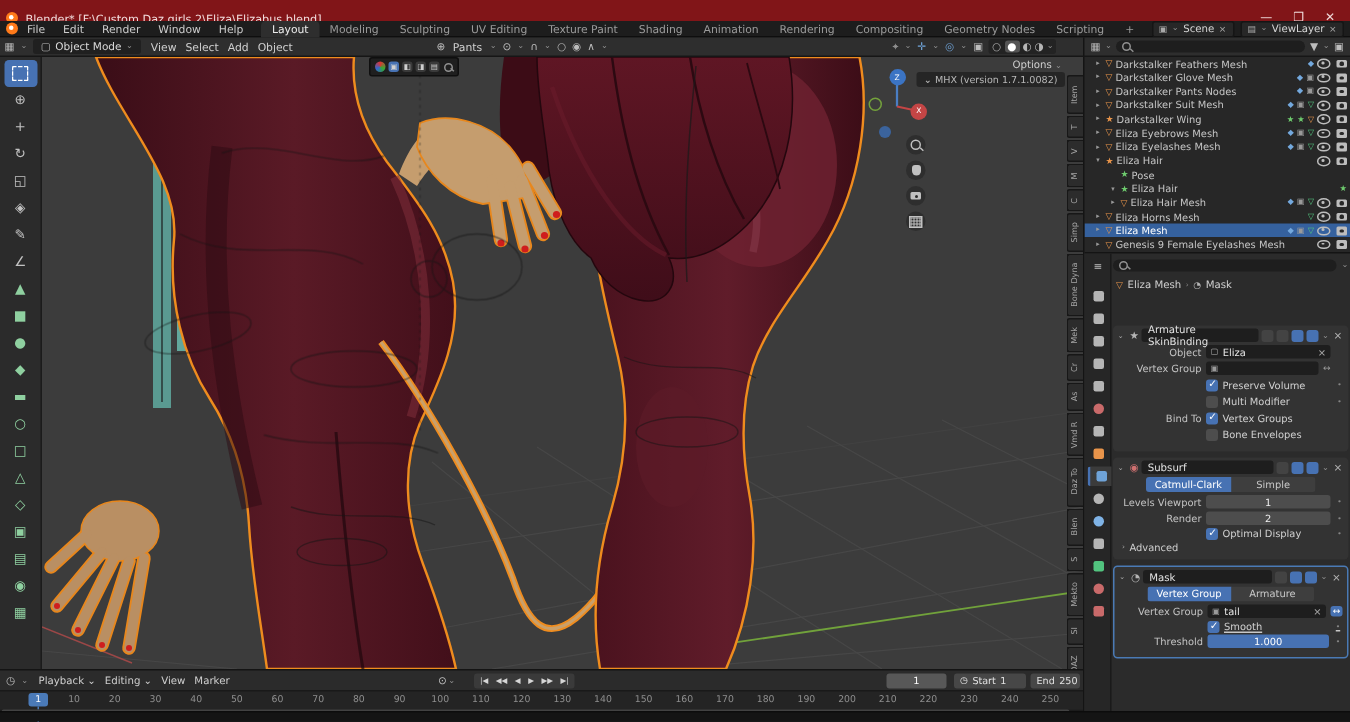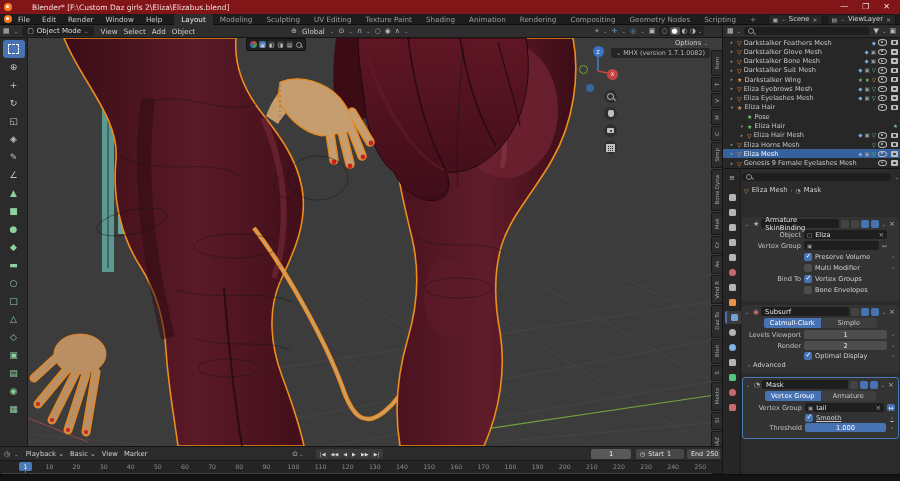--- a/index.html
+++ b/index.html
@@ -2,21 +2,21 @@
 <html><head>
 <meta charset="utf-8">
 <style>
   html,body{margin:0;padding:0;background:#111;}
   #app{position:relative;width:900px;height:481px;overflow:hidden;background:#1d1d1d;
        font-family:"DejaVu Sans",sans-serif;color:#c8c8c8;-webkit-font-smoothing:antialiased;}
   .abs{position:absolute;}
   .flex{display:flex;align-items:center;}
 
   
-  #titlebar{left:0;top:0;width:900px;height:14px;background:#811518;display:flex;align-items:center;gap:20px;padding:2px 4px;box-sizing:border-box;}
+  #titlebar{left:0;top:0;width:900px;height:14px;background:#811518;display:flex;align-items:center;gap:5px;padding:12px 4px;box-sizing:border-box;}
   .blogo{width:8px;height:8px;border-radius:50%;background:#ff7a1a;position:relative;flex:0 0 auto;}
   .blogo::after{content:"";position:absolute;left:2px;top:2px;width:3px;height:3px;border-radius:50%;background:#fff;}
   #titlebar .ttl{font-size:7.5px;color:#f2dcdc;white-space:nowrap;}
   .wbtns{margin-left:auto;display:flex;gap:14px;padding-right:6px;}
   .wbtn{font-size:8px;color:#f0dada;line-height:14px;}
 
   
   #topbar{left:0;top:14px;width:900px;height:11px;background:#1d1d1d;border-bottom:1px solid #0e0e0e;display:flex;align-items:center;box-sizing:border-box;}
   .mitem{font-size:7.2px;color:#cccccc;padding:0 6px;}
   #workspace-tabs{display:flex;align-items:flex-end;height:11px;margin-left:6px;}
@@ -212,21 +212,21 @@
       </span>
       <span id="vp-menus" class="flex">
           <span class="hmenu">View</span>
           <span class="hmenu">Select</span>
           <span class="hmenu">Add</span>
           <span class="hmenu">Object</span>
         </span>
     </span>
     <span class="cl" style="left:291px;">
       <span class="hico">⊕</span>
-      <span class="hmenu" style="padding:0 1px;">Global</span>
+      <span class="hmenu" style="padding:0 1px;">Pants</span>
       <span class="hdrop">⌄</span>
       <span class="hico">⊙</span>
       <span class="hdrop">⌄</span>
       <span class="hico">∩</span>
       <span class="hdrop">⌄</span>
       <span class="hico">○</span>
       <span class="hico">◉</span>
       <span class="hico">∧</span>
       <span class="hdrop">⌄</span>
     </span>
@@ -553,21 +553,21 @@
           <span class="olabel">Darkstalker Glove Mesh</span>
           <span class="ospace"></span>
           <span class="obadge" style="color: rgb(116, 169, 222);">◆</span>
           <span class="obadge" style="color: rgb(154, 154, 154);">▣</span>
           <span class="ico-eye"></span>
           <span class="ico-cam"></span>
         </div>
         <div class="orow" style="padding-left: 6px;">
           <span class="oarrow">▸</span>
           <span class="oico" style="color: rgb(232, 148, 74);">▽</span>
-          <span class="olabel">Darkstalker Bone Mesh</span>
+          <span class="olabel">Darkstalker Pants Nodes</span>
           <span class="ospace"></span>
           <span class="obadge" style="color: rgb(116, 169, 222);">◆</span>
           <span class="obadge" style="color: rgb(154, 154, 154);">▣</span>
           <span class="ico-eye"></span>
           <span class="ico-cam"></span>
         </div>
         <div class="orow" style="padding-left: 6px;">
           <span class="oarrow">▸</span>
           <span class="oico" style="color: rgb(232, 148, 74);">▽</span>
           <span class="olabel">Darkstalker Suit Mesh</span>
@@ -864,21 +864,21 @@
       </div>
     </div>
   </div>
 
   <div id="timeline" class="abs">
     <div id="tlhead">
       <span class="hico">◷</span>
       <span class="hdrop">⌄</span>
       <span id="tl-menus" class="flex">
           <span class="tmenu" style="padding: 0px 3px;">Playback ⌄</span>
-          <span class="tmenu" style="padding: 0px 3px;">Basic ⌄</span>
+          <span class="tmenu" style="padding: 0px 3px;">Editing ⌄</span>
           <span class="tmenu" style="padding: 0px 3px;">View</span>
           <span class="tmenu" style="padding: 0px 3px;">Marker</span>
         </span>
       <span id="autokey">
         <span class="hico">⊙</span>
         <span class="hdrop">⌄</span>
       </span>
       <span id="transport">
           <span class="tbtn">|◀</span>
           <span class="tbtn">◀◀</span>

